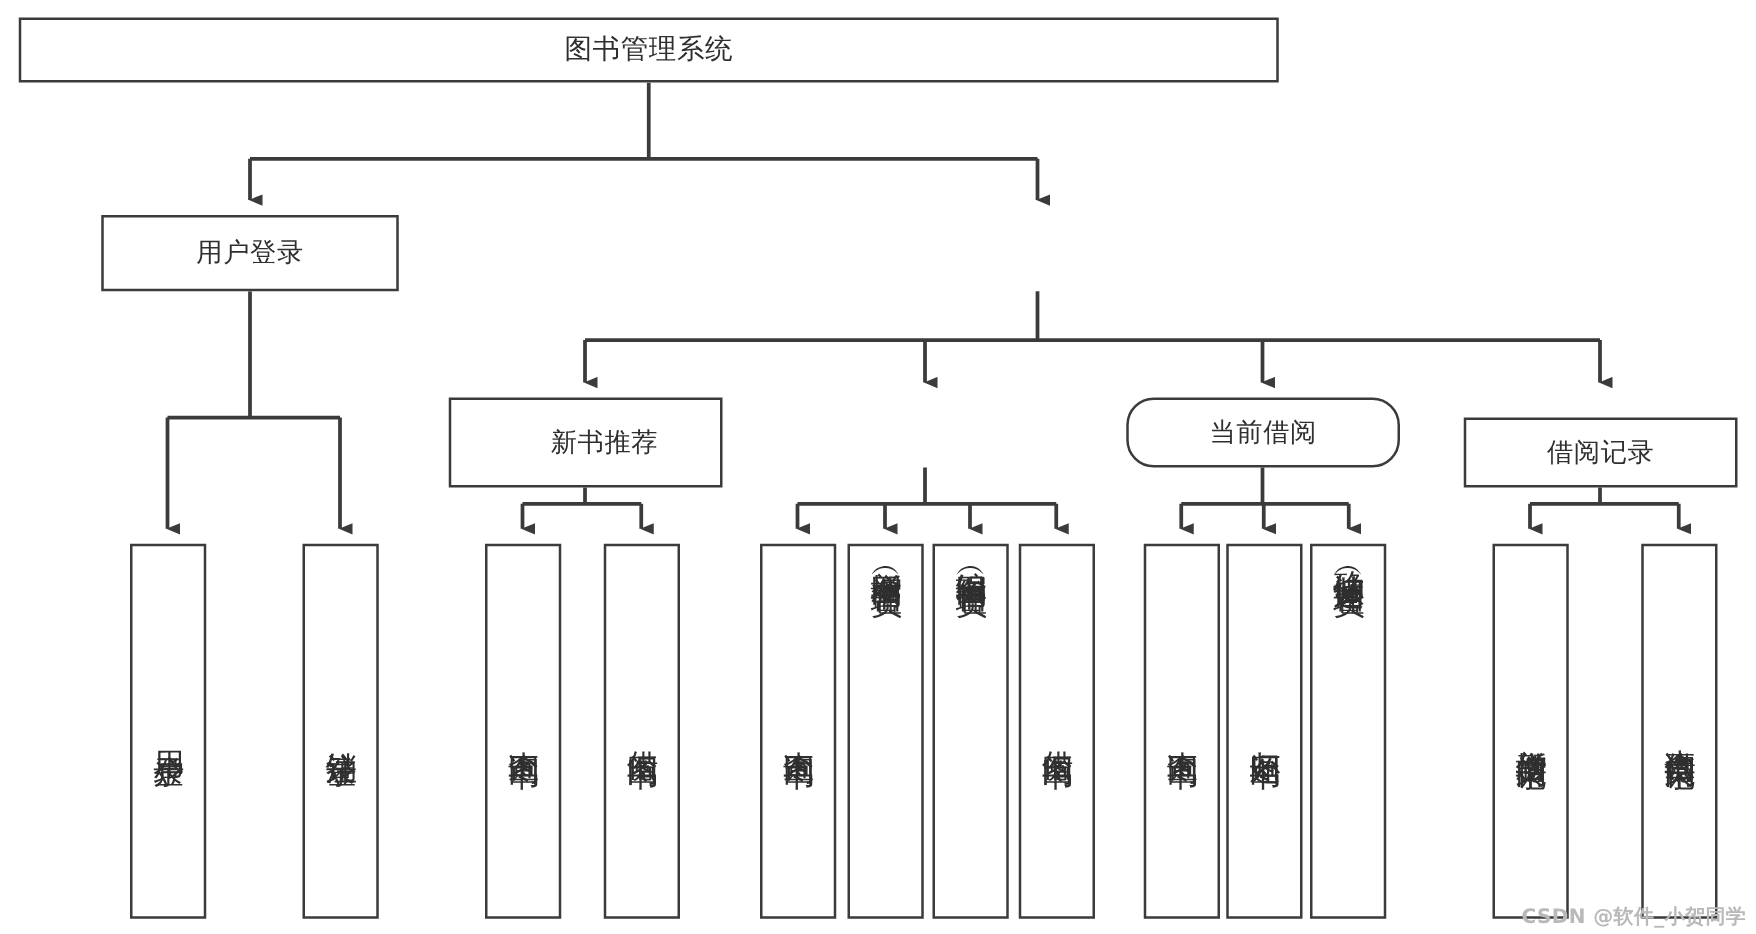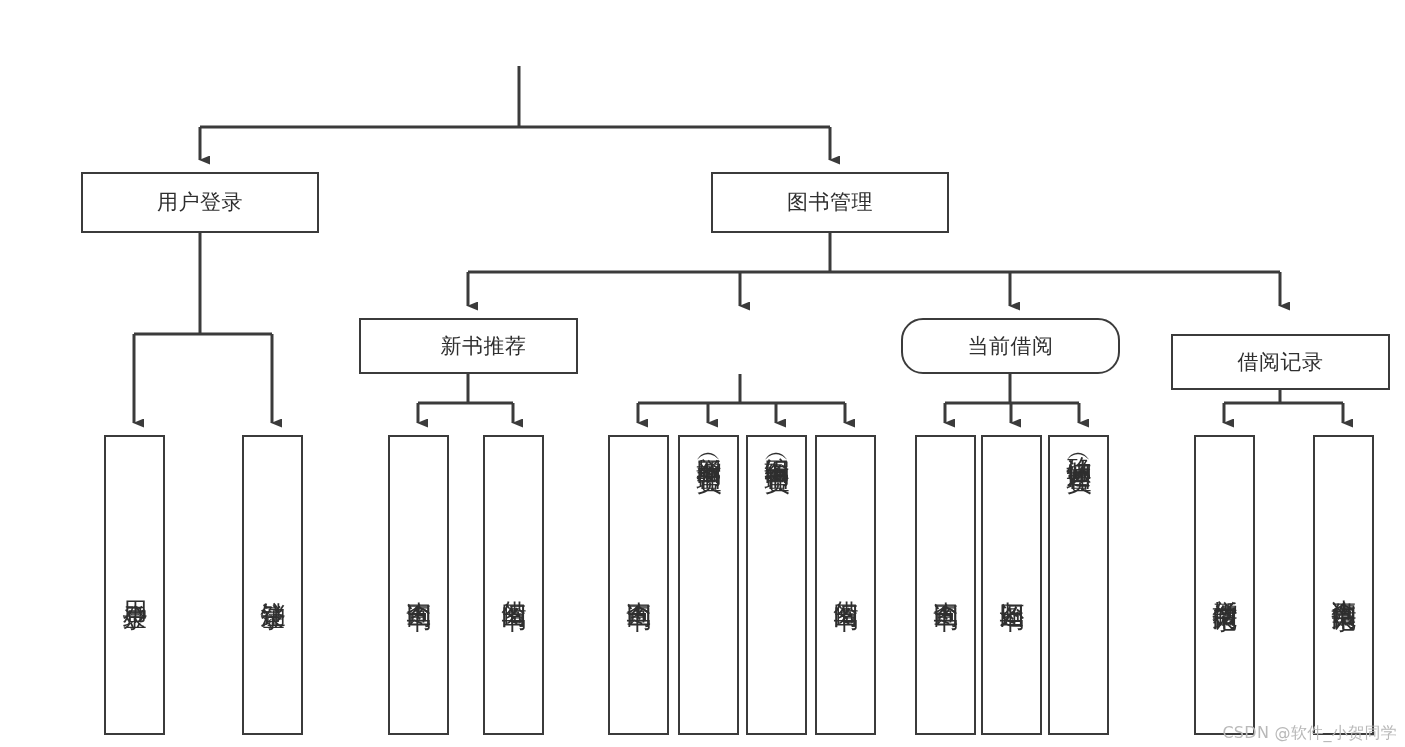--- a/index.html
+++ b/index.html
@@ -68,20 +68,21 @@
     align-items: center;
   }
   #watermark {
     position: absolute;
     right: 8px;
     bottom: 3px;
     font-size: 16px;
     color: #b9b9b9;
     white-space: nowrap;
     letter-spacing: 0.3px;
+    font-weight: bold;
   }
 </style>
 </head>
 <body>
 
 <div id="diagram-root">
 
   <svg id="connectors" viewBox="0 0 1405 747" xmlns="http://www.w3.org/2000/svg">
     <defs>
       <marker id="arrowhead" markerWidth="10" markerHeight="11" refX="4.5" refY="10" orient="auto" markerUnits="userSpaceOnUse">
@@ -125,30 +126,30 @@
       <path d="M 1011,403 L 1011,423" marker-end="url(#arrowhead)"></path>
       <path d="M 1079,403 L 1079,423" marker-end="url(#arrowhead)"></path>
 
       <path d="M 1280,374 L 1280,403"></path>
       <path d="M 1224,403 L 1343,403"></path>
       <path d="M 1224,403 L 1224,423" marker-end="url(#arrowhead)"></path>
       <path d="M 1343,403 L 1343,423" marker-end="url(#arrowhead)"></path>
     </g>
   </svg>
 
+  <div class="node horiz root" style="left:15px; top:14px; width:1008px; height:52px;">
+    <span class="label">图书管理系统</span>
+  </div>
 
   <div class="node horiz" style="left:81px; top:172px; width:238px; height:61px;">
     <span class="label">用户登录</span>
   </div>
 
-  <div class="node horiz" style="left:711px; top:172px; width:238px; height:61px;">
-    <span class="label">图书管理</span>
-  </div>
-
-  <div class="node horiz" style="left:359px; top:318px; width:219px; height:56px;padding-left:30px;">
+
+  <div class="node horiz" style="left:359px; top:318px; width:219px; height:72px;padding-left:30px;">
     <span class="label">新书推荐</span>
   </div>
 
 
   <div class="node horiz" style="left:901px; top:318px; width:219px; height:56px;border-radius:22px;">
     <span class="label">当前借阅</span>
   </div>
 
   <div class="node horiz" style="left:1171px; top:334px; width:219px; height:56px;">
     <span class="label">借阅记录</span>

